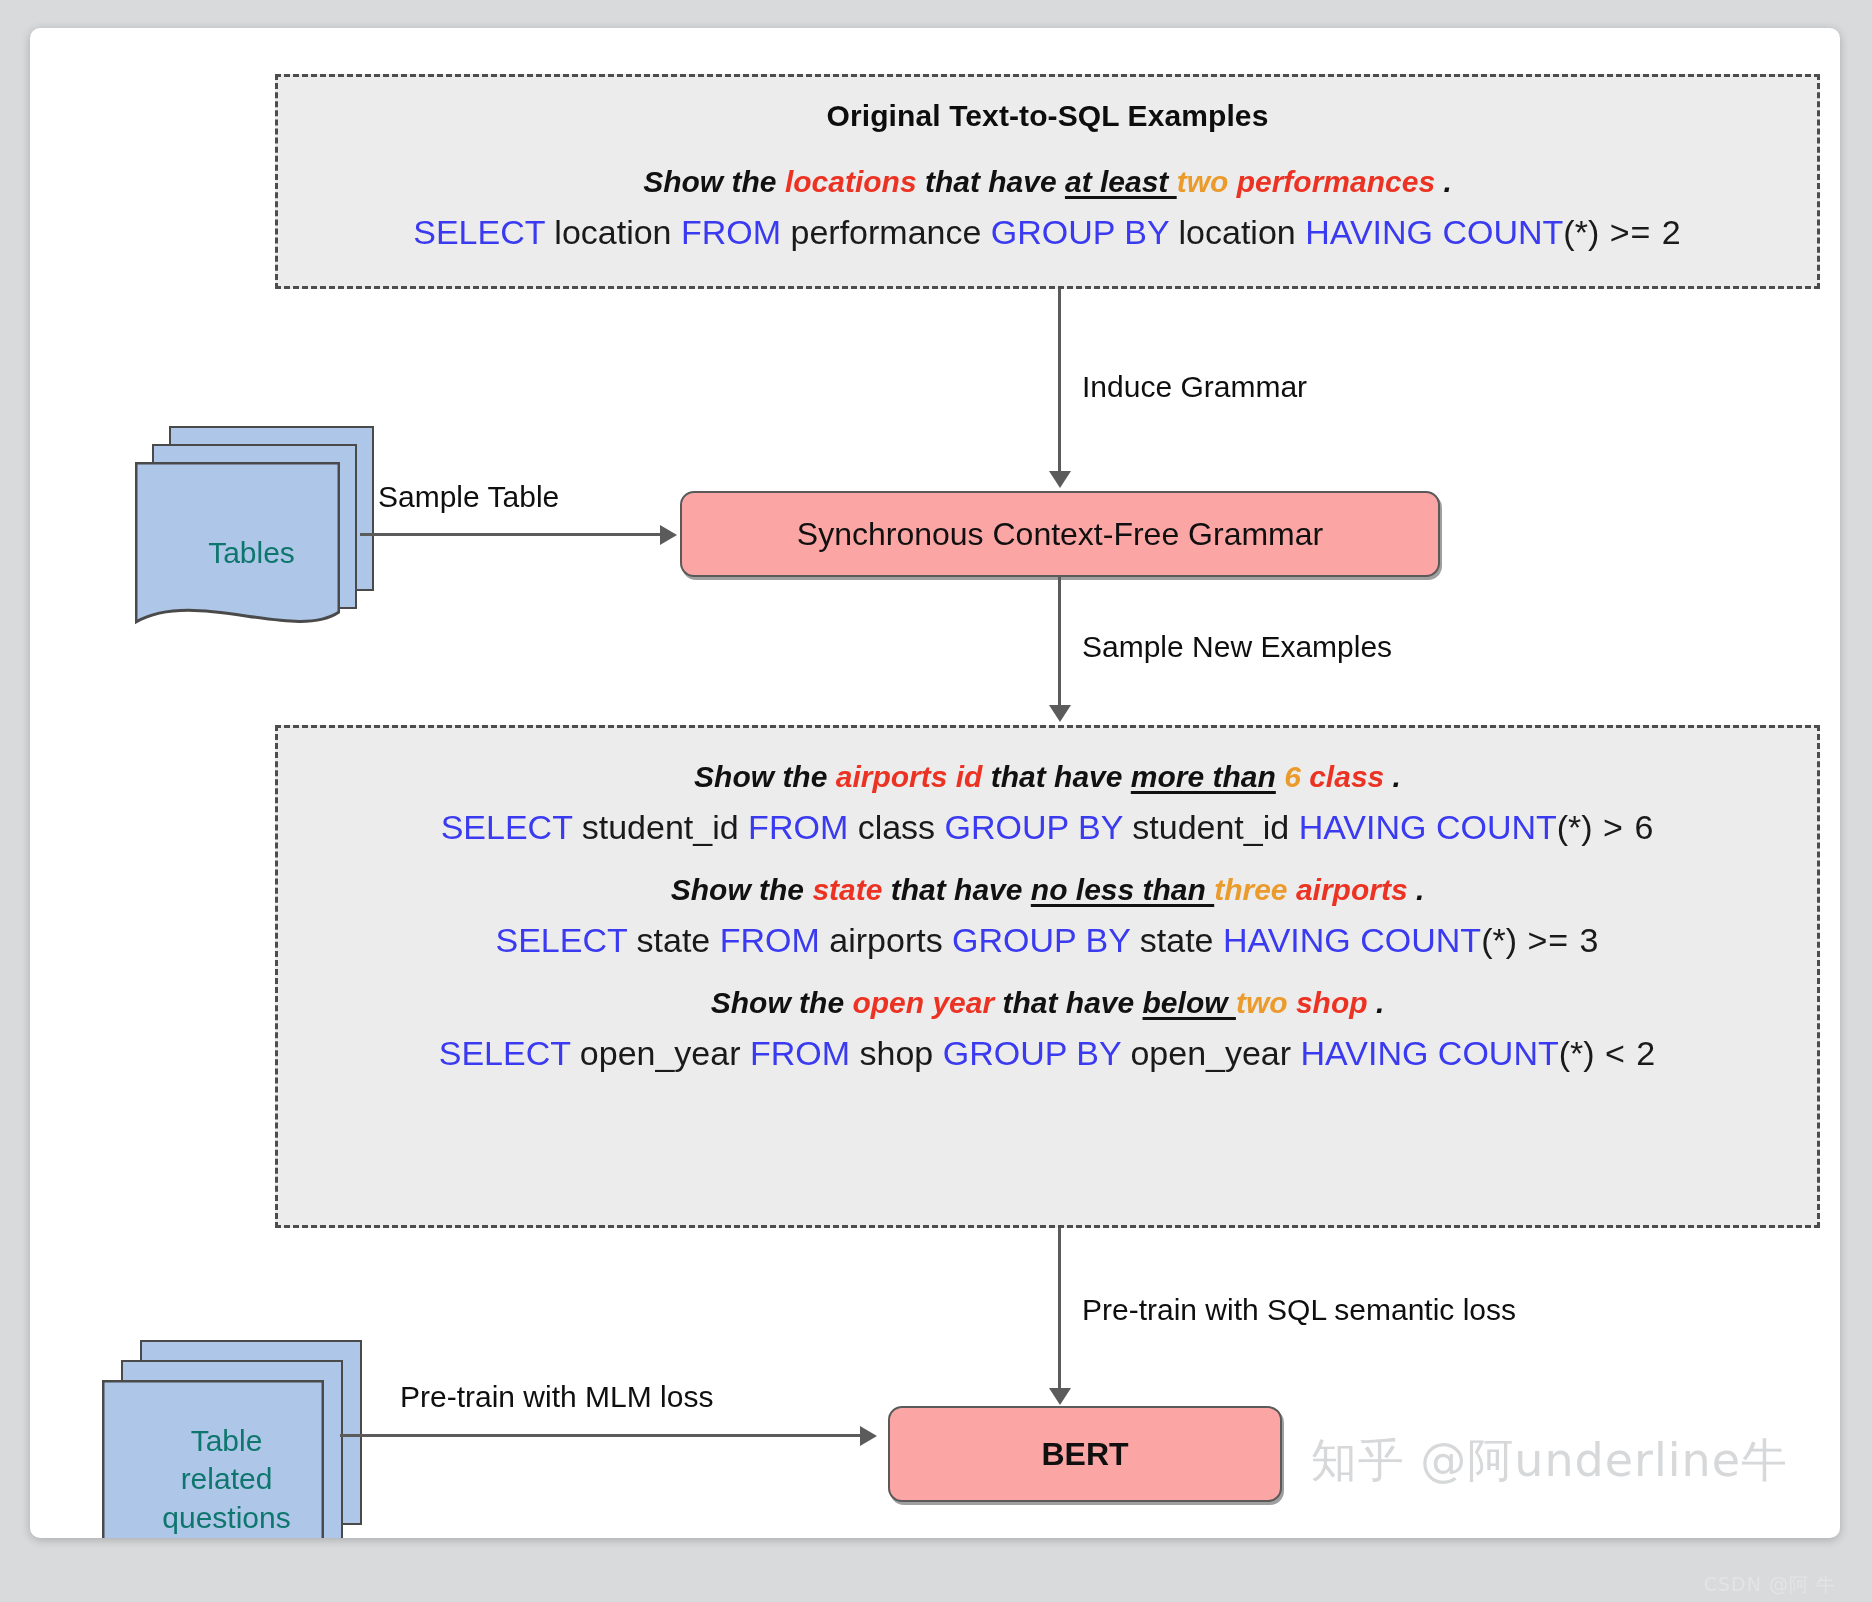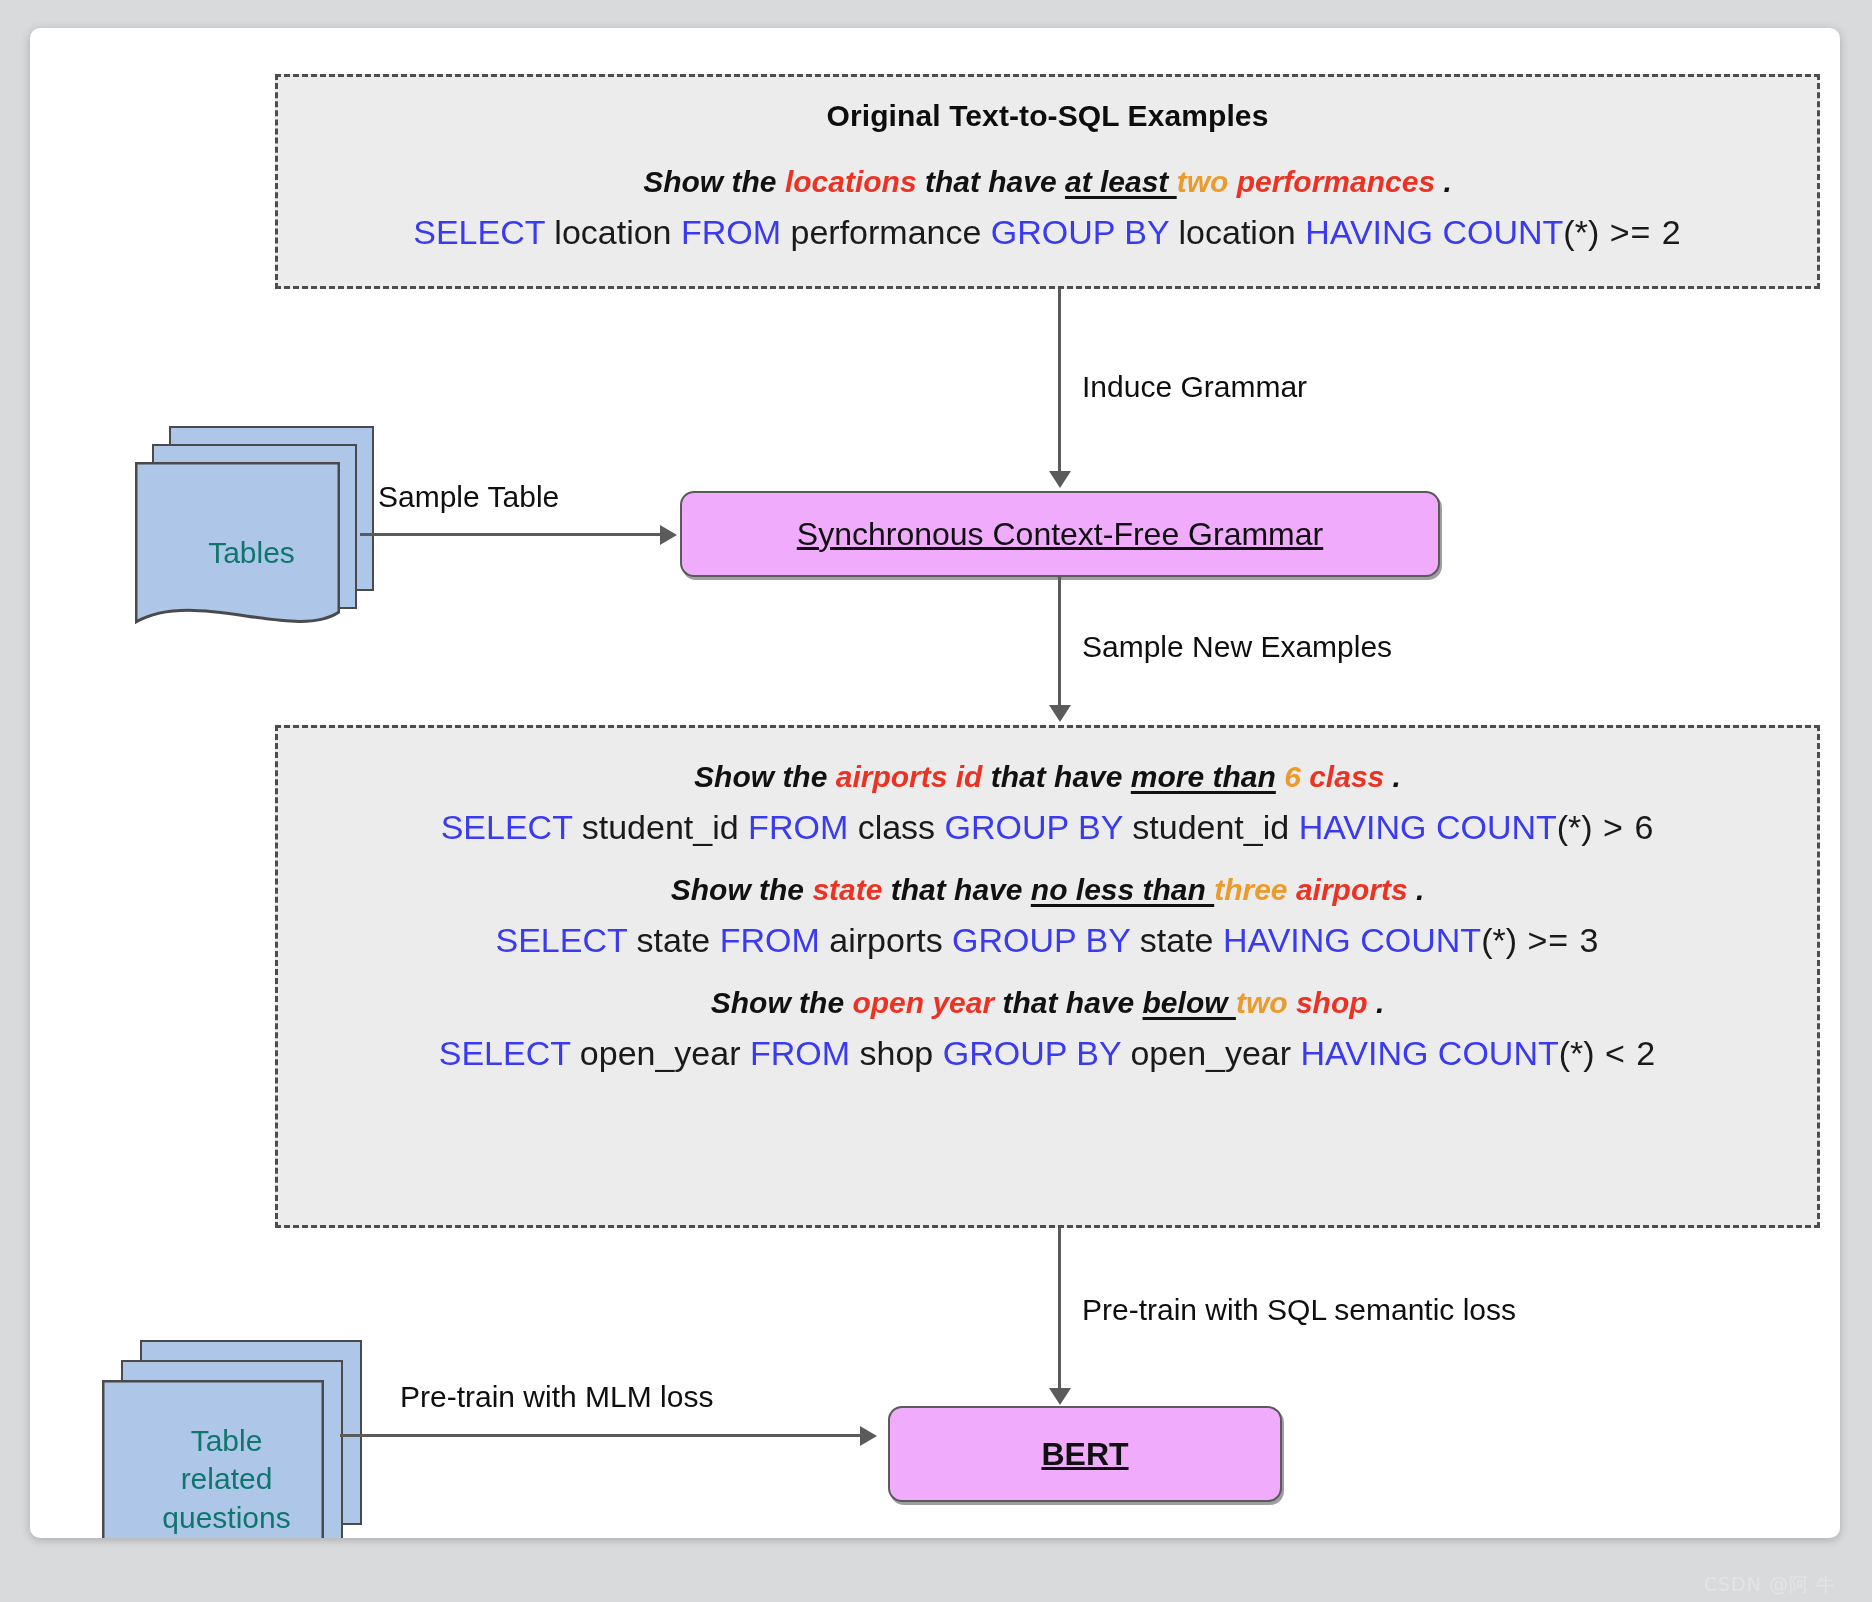--- a/index.html
+++ b/index.html
@@ -38,27 +38,26 @@
   }
   .kw{color:#3a3af0;}
   .tok-red{color:#ec3323;}
   .tok-orange{color:#eb9a2c;}
   .tok-ul{text-decoration:underline;text-underline-offset:4px;
           text-decoration-thickness:3px;color:#111;}
   .sql-op{letter-spacing:1px;}
 
   
   .procbox{
-    position:absolute;background:#f0abfc;
+    position:absolute;background:#fca5a5;
     border:2px solid #5a5a5a;border-radius:14px;
     box-sizing:border-box;
     display:flex;align-items:center;justify-content:center;
     color:#101010;
     box-shadow:2px 3px 0 rgba(80,80,80,.55);
-    text-decoration:underline;
   }
   #proc-scfg{left:650px;top:463px;width:760px;height:86px;font-size:32px;}
   #proc-bert{left:858px;top:1378px;width:394px;height:96px;
              font-size:32px;font-weight:bold;}
 
   
   .docstack{position:absolute;}
   .sheet{
     position:absolute;background:#aec7e8;
     border:2px solid #4a4a4a;box-sizing:border-box;
@@ -168,15 +167,16 @@
     </div>
 
     <div class="hline" style="left:310px;top:1406px;width:520px;"></div>
     <div class="arrowright" style="left:830px;top:1398px;"></div>
     <div class="edgelabel" style="left:370px;top:1352px;">Pre-train with MLM loss</div>
 
     <div class="procbox" id="proc-bert">
       <span>BERT</span>
     </div>
 
+    <div id="wm-zhihu">知乎 @阿underline牛</div>
   </div>
   <div id="wm-csdn">CSDN @阿 牛</div>
 </div>
 
 </body></html>

